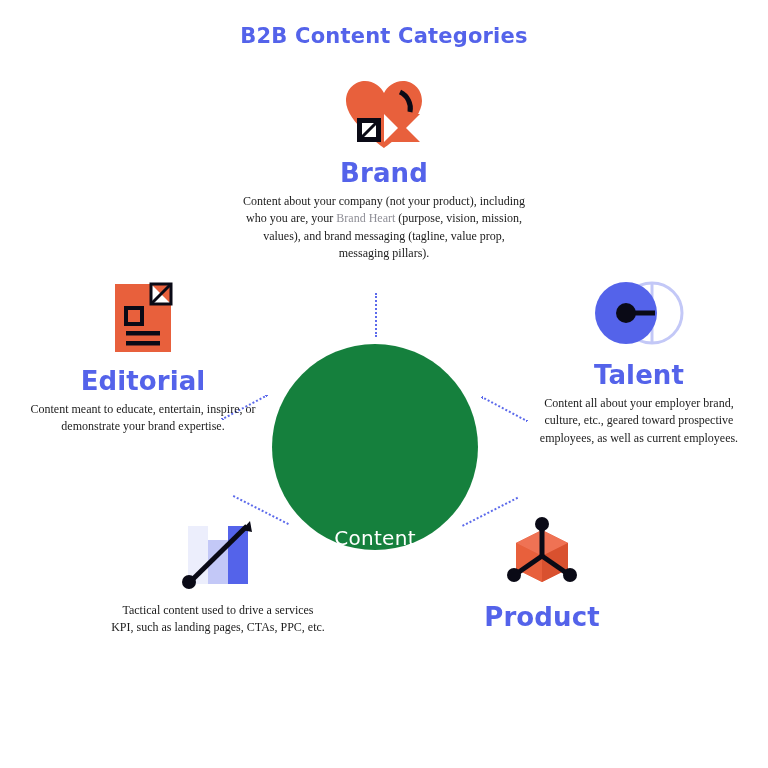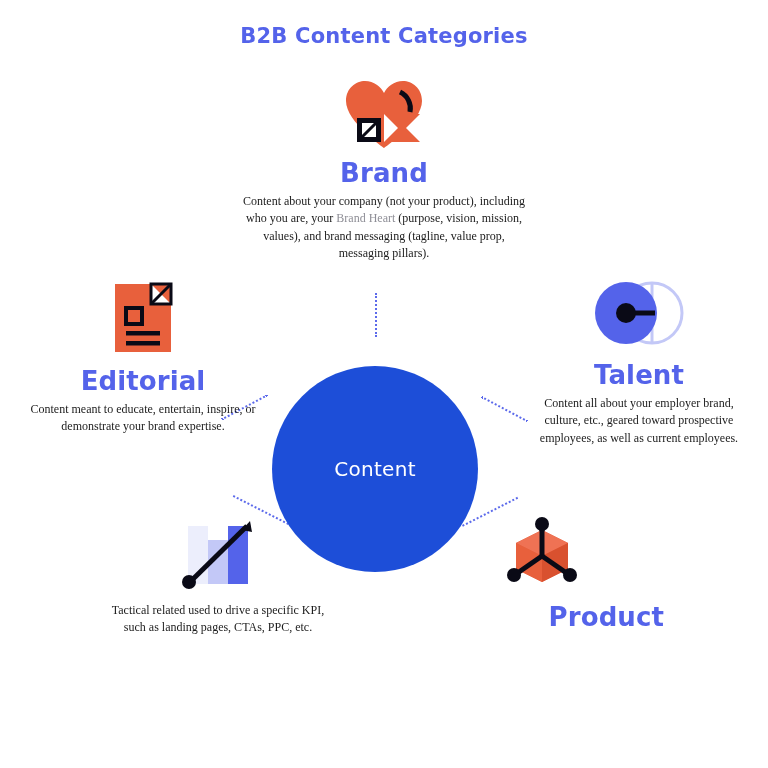--- a/index.html
+++ b/index.html
@@ -30,27 +30,27 @@
     font-size: 21px;
     font-weight: bold;
     letter-spacing: 0.2px;
     color: #5463ea;
   }
 
   
   .hub {
     position: absolute;
     left: 272px;
-    top: 366px;
+    top: 344px;
     width: 206px;
     height: 206px;
     border-radius: 50%;
-    background: #1d4ed8;
+    background: #15803d;
     display: flex;
-    align-items: center;
+    align-items: flex-end;
     justify-content: center;
   }
   .hub-label {
     color: #ffffff;
     font-family: "DejaVu Sans", sans-serif;
     font-size: 20px;
     font-weight: 400;
     letter-spacing: 0.3px;
   }
 
@@ -86,21 +86,21 @@
     align-items: flex-end;
     justify-content: center;
     margin-bottom: 8px;
   }
 
   
   #cat-brand       { left: 239px; top: 78px;  width: 290px; }
   #cat-editorial   { left: 27px;  top: 278px; width: 232px; }
   #cat-talent      { left: 527px; top: 278px; width: 224px; }
   #cat-performance { left: 110px; top: 512px; width: 216px; }
-  #cat-product     { left: 420px; top: 512px; width: 244px; text-align: right; }
+  #cat-product     { left: 420px; top: 512px; width: 244px; }
 
   svg { display: block; }
 </style>
 </head>
 <body>
 
 <div id="stage">
 
   <div class="page-title">B2B Content Categories</div>
 
@@ -169,21 +169,21 @@
     <div class="icon-wrap">
       <svg width="92" height="82" viewBox="0 0 92 82">
         <rect x="16" y="14" width="20" height="58" fill="#eceefc"></rect>
         <rect x="36" y="28" width="20" height="44" fill="#c3c8f7"></rect>
         <rect x="56" y="14" width="20" height="58" fill="#5463ea"></rect>
         <line x1="18" y1="70" x2="75" y2="14" stroke="#0a0a16" stroke-width="5"></line>
         <path d="M78 9 L70 18 L80 20 Z" fill="#0a0a16"></path>
         <circle cx="17" cy="70" r="7" fill="#0a0a16"></circle>
       </svg>
     </div>
-    <div class="cat-desc">Tactical related used to drive a specific KPI, such as landing pages, CTAs, PPC, etc.</div>
+    <div class="cat-desc">Tactical content used to drive a services KPI, such as landing pages, CTAs, PPC, etc.</div>
   </div>
 
   <div class="cat" id="cat-product">
     <div class="icon-wrap">
       <svg width="92" height="82" viewBox="0 0 92 82">
         <line x1="46" y1="42" x2="46" y2="12" stroke="#0a0a16" stroke-width="5"></line>
         <line x1="46" y1="42" x2="20" y2="62" stroke="#0a0a16" stroke-width="5"></line>
         <line x1="46" y1="42" x2="72" y2="62" stroke="#0a0a16" stroke-width="5"></line>
         <path d="M46 18 L72 31 L72 57 L46 70 L20 57 L20 31 Z" fill="#e8603c"></path>
         <path d="M46 18 L72 31 L46 44 L20 31 Z" fill="#ef7254"></path>

